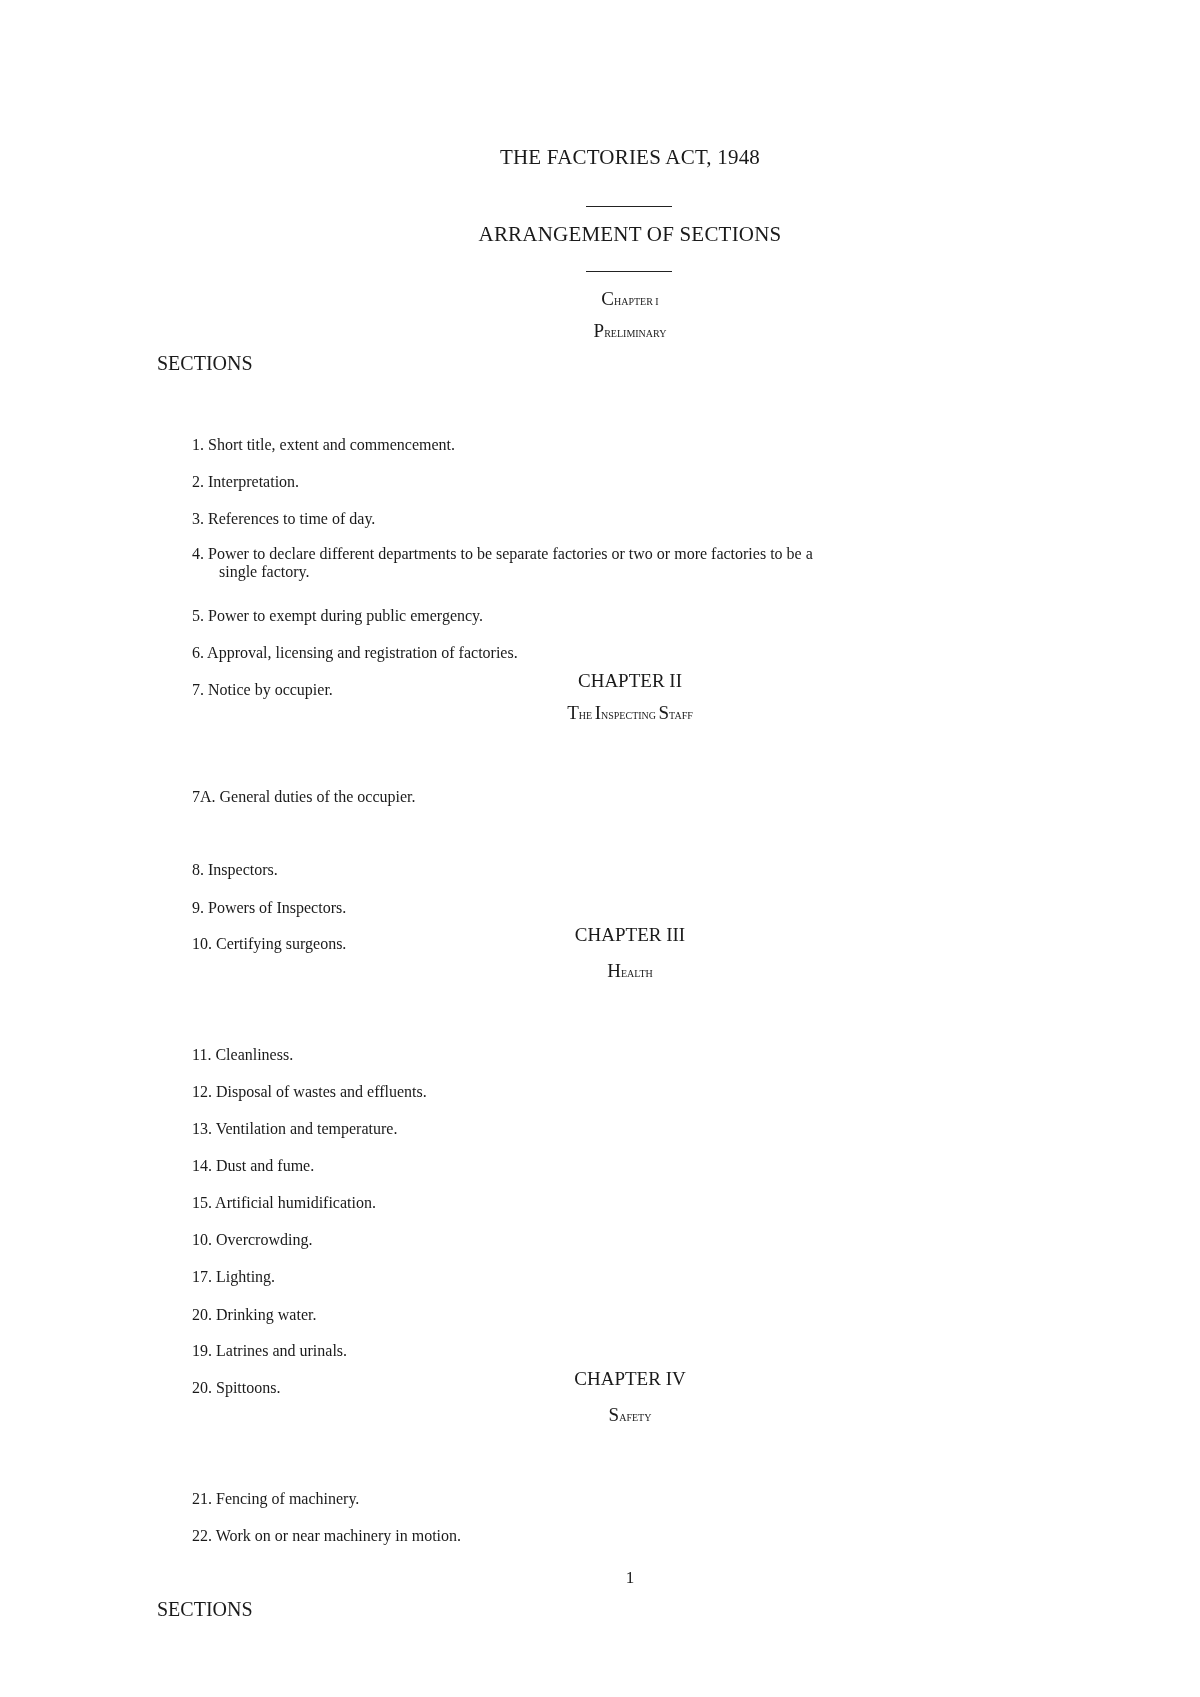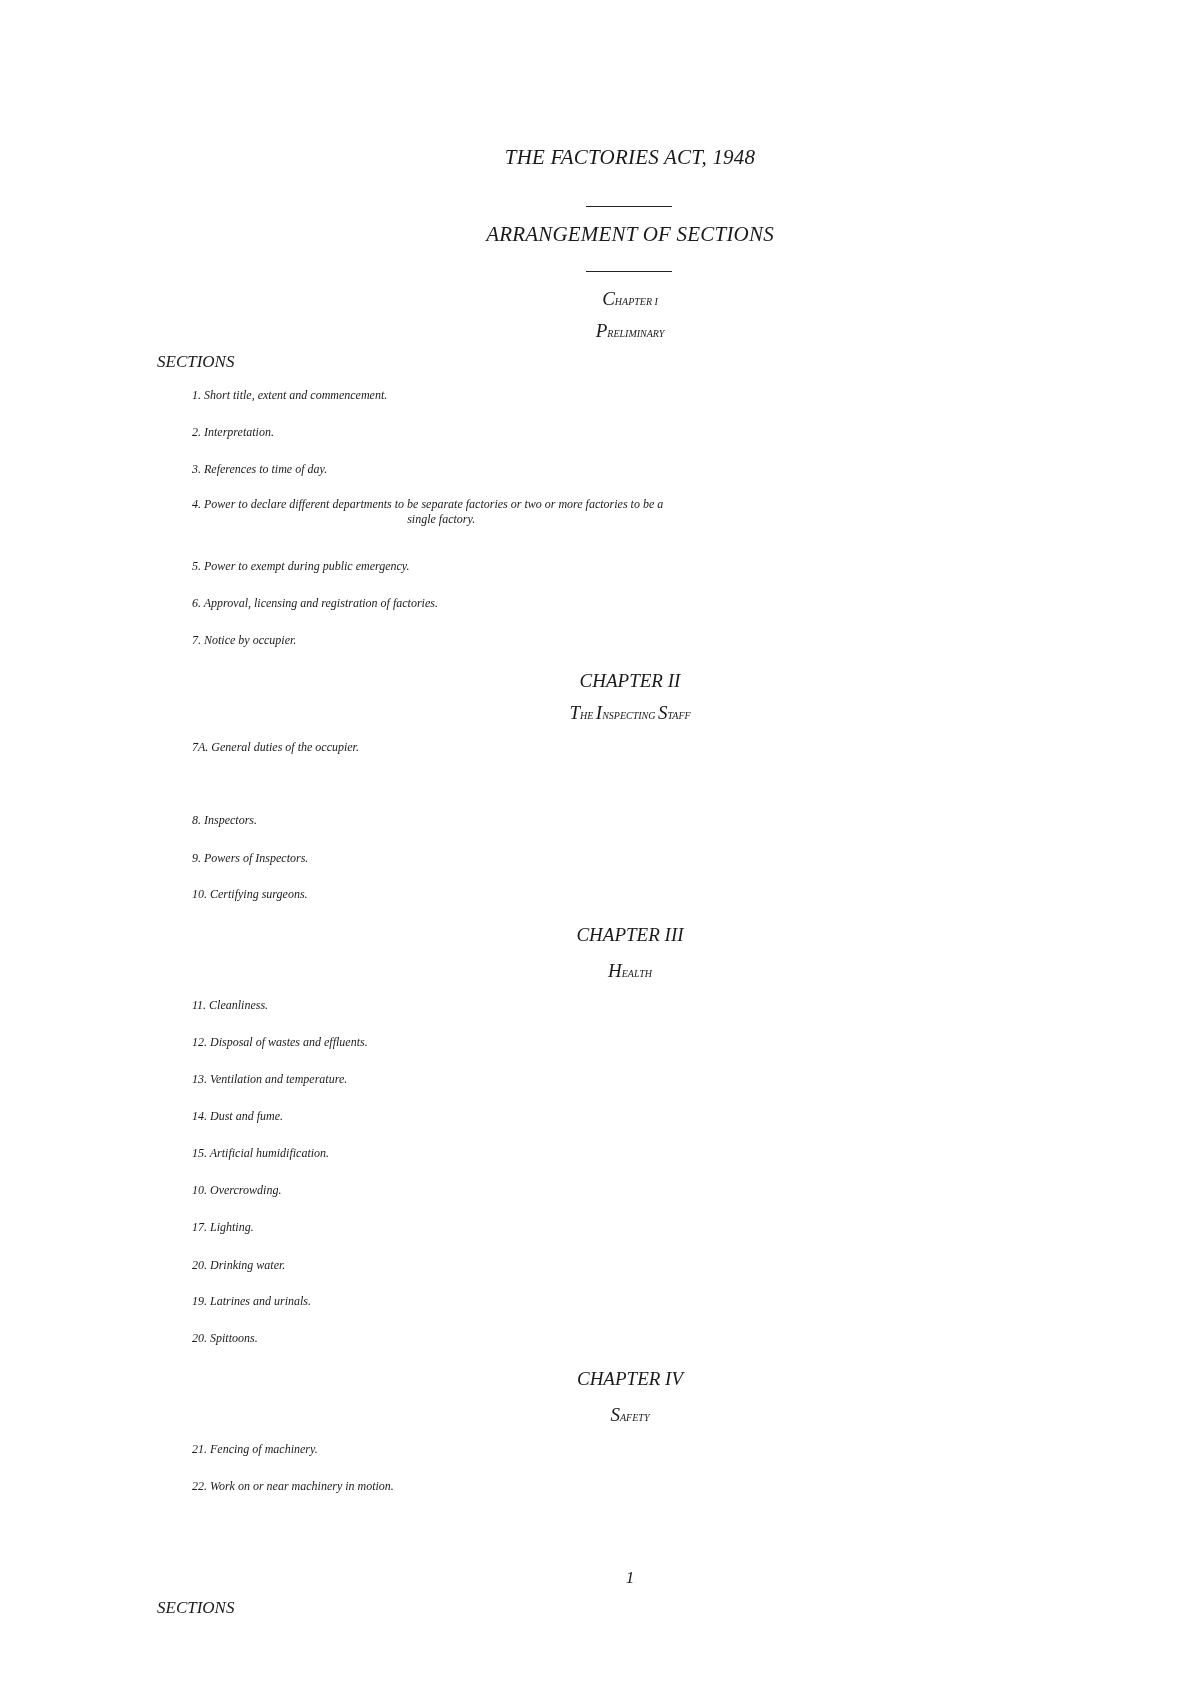--- a/index.html
+++ b/index.html
@@ -1,27 +1,27 @@
 <!DOCTYPE html>
 <html><head>
 <meta charset="utf-8">
 <style>
   html, body { margin: 0; padding: 0; background: #ffffff; }
   body { width: 1200px; height: 1697px; position: relative; overflow: hidden;
          font-family: "Liberation Serif", "DejaVu Serif", serif; color: #1a1a1a; }
-  .page { position: absolute; left: 0; top: 0; width: 1200px; height: 1697px; font-style: italic; }
+  .page { position: absolute; left: 0; top: 0; width: 1200px; height: 1697px; }
   .center { position: absolute; left: 0; width: 1260px; text-align: center; }
   .title { font-size: 21px; letter-spacing: 0.2px; }
   .rule { position: absolute; left: 586px; width: 86px; height: 0; border-top: 1.5px solid #222; }
   .chap { font-size: 19px; }
   .sc-big { font-size: 19px; }
   .sc-small { font-size: 10px; }
-  .label { position: absolute; left: 157px; font-size: 17px; }
-  .item { position: absolute; left: 192px; font-size: 12px; white-space: nowrap; }
-  .item .cont { display: block; padding-left: 27px; text-align: center; }
+  .label { position: absolute; left: 157px; font-size: 20px; }
+  .item { position: absolute; left: 192px; font-size: 16px; white-space: nowrap; margin-top: 48px; }
+  .item .cont { display: block; padding-left: 27px; }
   .pnum { position: absolute; left: 0; width: 1260px; text-align: center; font-size: 17px; }
 </style>
 </head>
 <body>
 
 <div class="page">
 
   <div class="center title" style="top:145px">THE FACTORIES ACT, 1948</div>
   <div class="rule" style="top:206px"></div>
   <div class="center title" style="top:222px">ARRANGEMENT OF SECTIONS</div>

